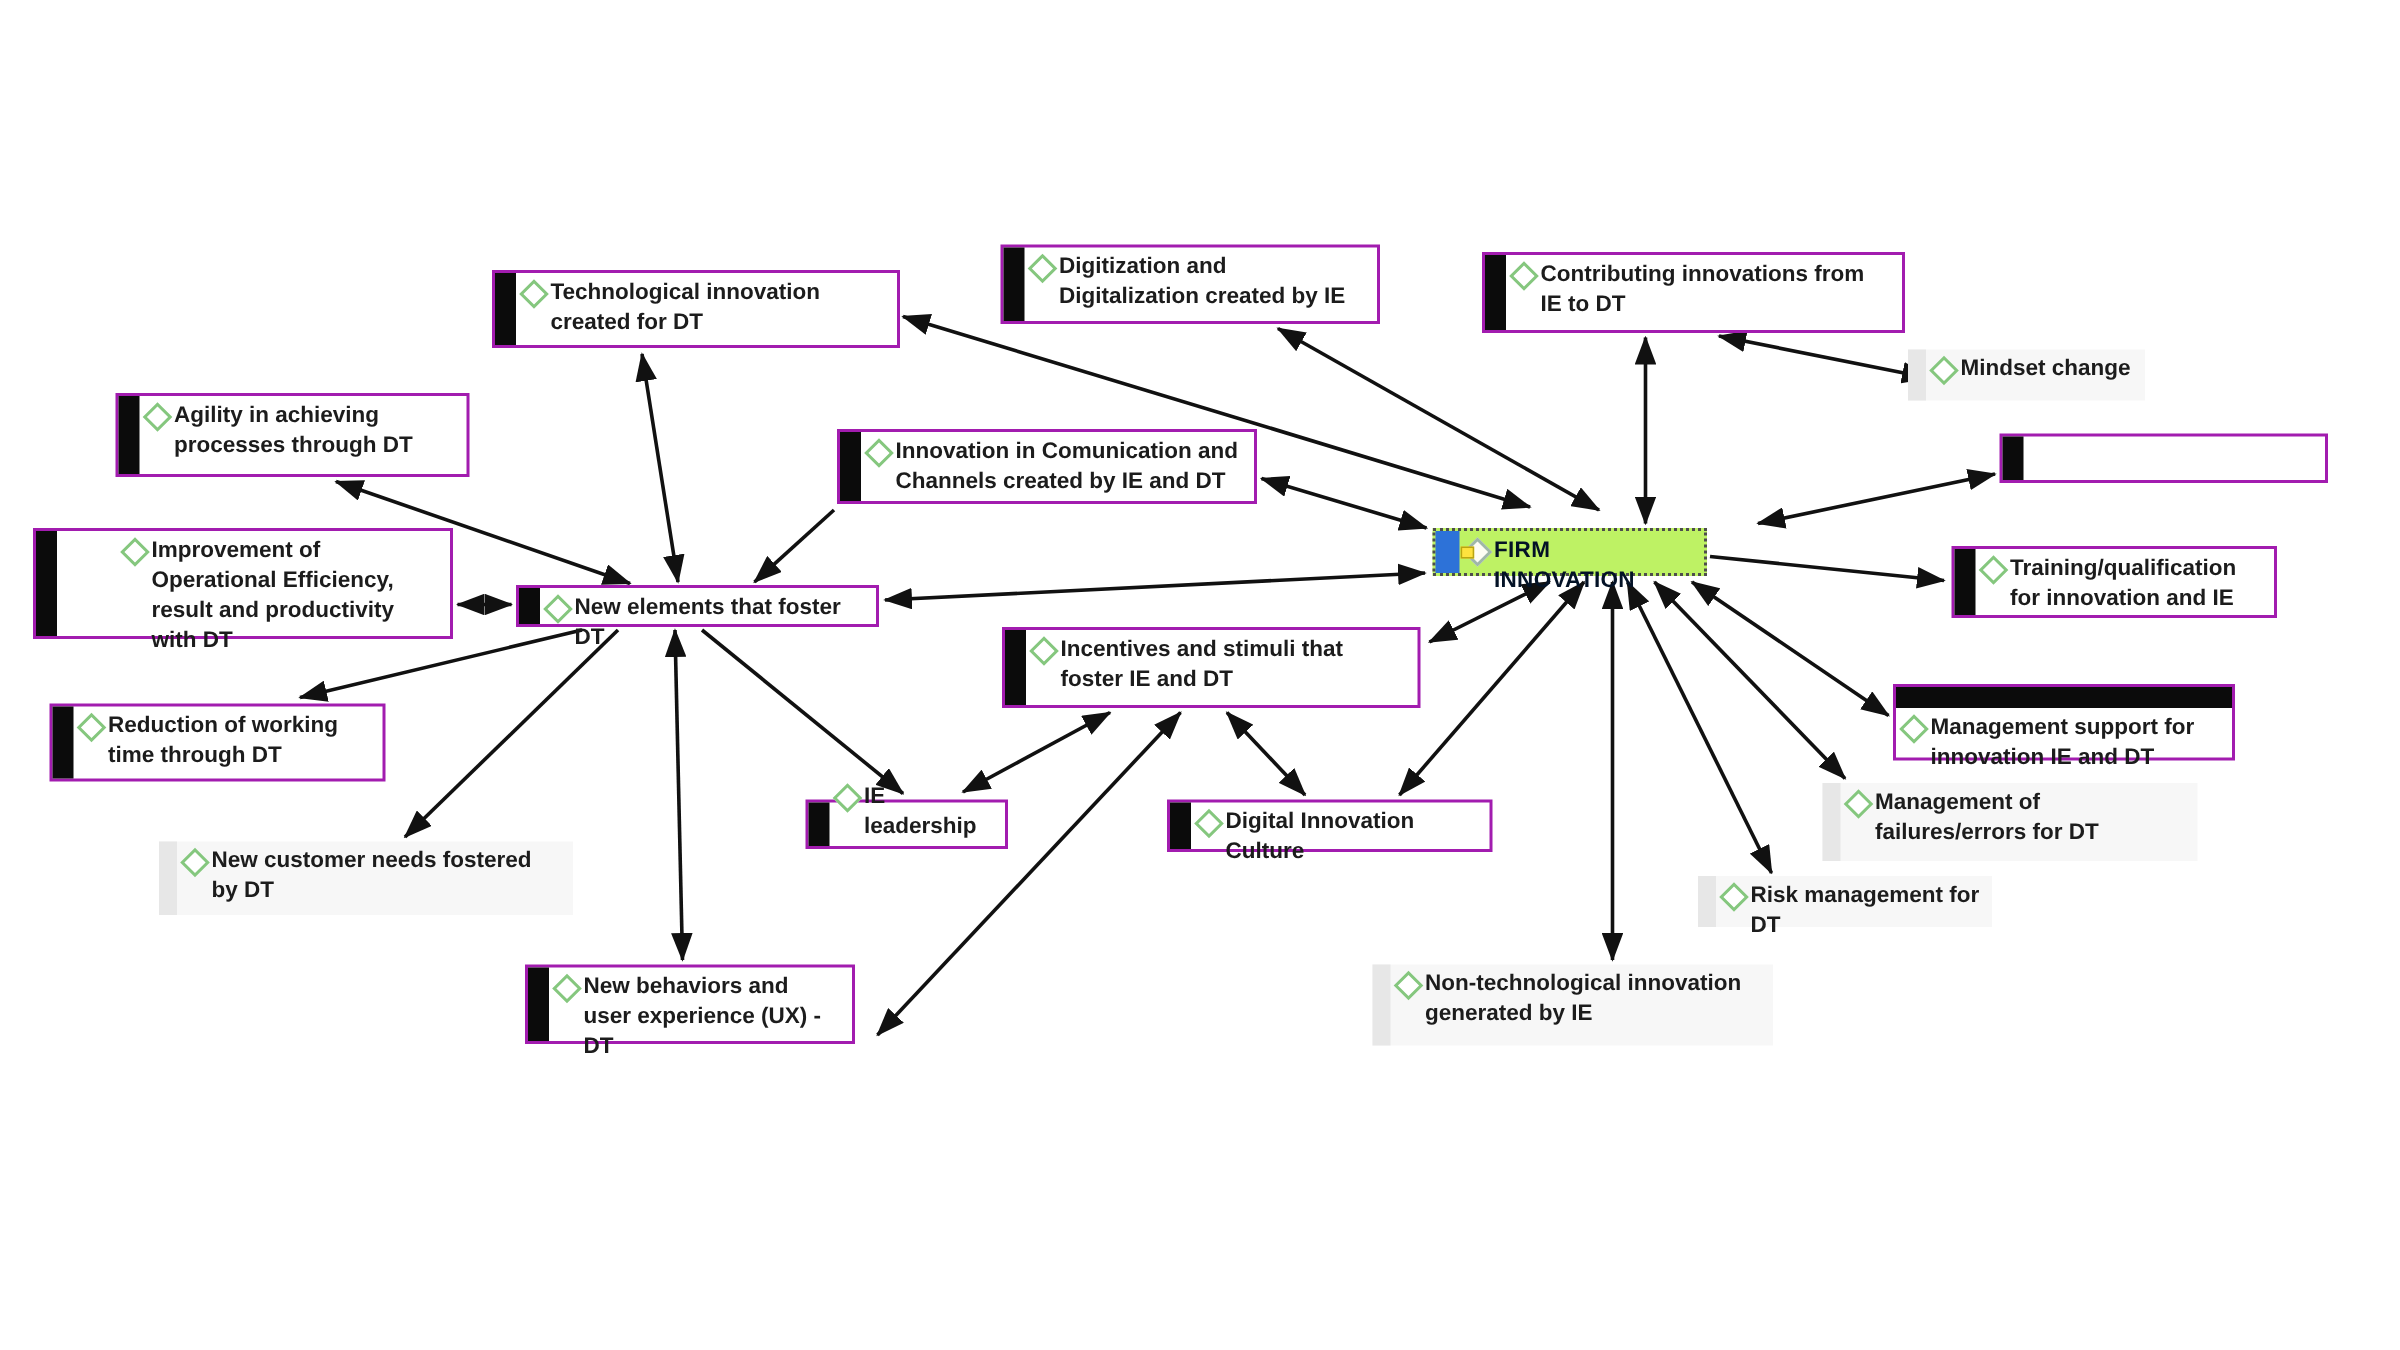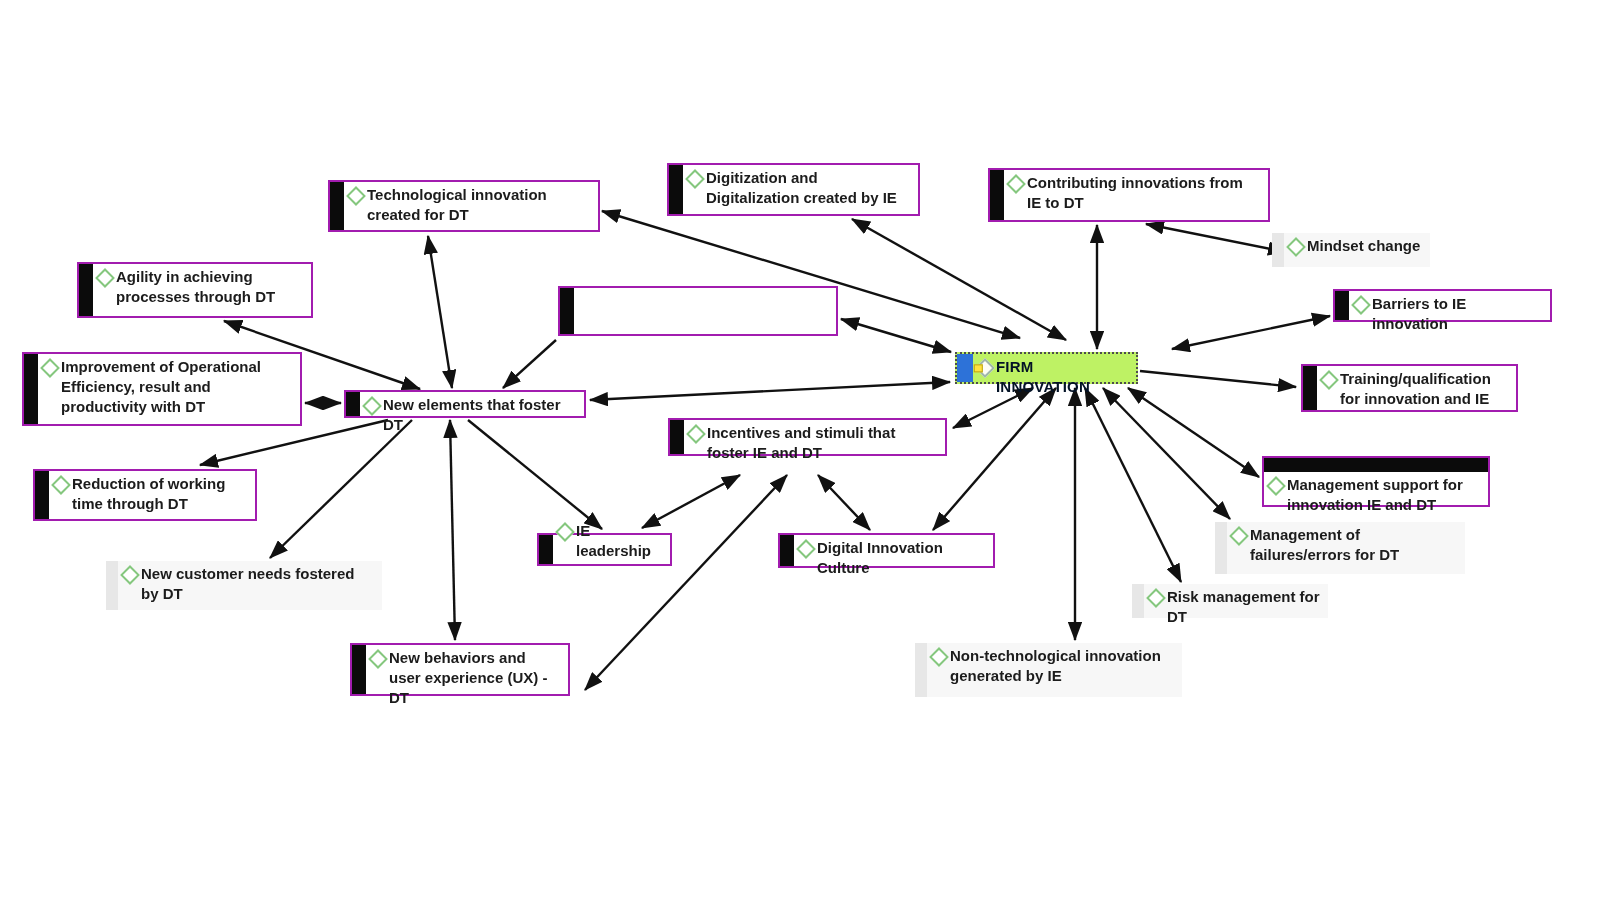--- a/index.html
+++ b/index.html
@@ -96,29 +96,29 @@
       </div>
       <div class="node dark" style="left: 77px; top: 262px; width: 236px; height: 56px;">
         <div class="bar"></div>
         <div class="content">
           <span class="diamond"></span>
           <span class="lbl">Agility in achieving processes through DT</span>
         </div>
       </div>
       <div class="node dark" style="left: 558px; top: 286px; width: 280px; height: 50px;">
         <div class="bar"></div>
+        <div class="content">
+          <span class="diamond"></span>
+          <span class="lbl">Innovation in Comunication and Channels created by IE and DT</span>
+        </div>
       </div>
       <div class="node dark" style="left: 1333px; top: 289px; width: 219px; height: 33px;">
         <div class="bar"></div>
-        <div class="content">
-          <span class="diamond"></span>
-          <span class="lbl">Barriers to IE innovation</span>
-        </div>
-      </div>
-      <div class="node dark" style="left: 22px; top: 352px; width: 280px; height: 74px;">
+      </div>
+      <div class="node dark" style="left: 22px; top: 352px; width: 280px; height: 74px; gap: 40px;">
         <div class="bar"></div>
         <div class="content">
           <span class="diamond"></span>
           <span class="lbl">Improvement of Operational Efficiency, result and productivity with DT</span>
         </div>
       </div>
       <div class="node highlight" style="left: 955px; top: 352px; width: 183px; height: 32px;">
         <div class="bar"></div>
         <div class="content">
           <span class="diamond hl">
@@ -134,21 +134,21 @@
           <span class="lbl">Training/qualification for innovation and IE</span>
         </div>
       </div>
       <div class="node dark" style="left: 344px; top: 390px; width: 242px; height: 28px;">
         <div class="bar"></div>
         <div class="content">
           <span class="diamond"></span>
           <span class="lbl">New elements that foster DT</span>
         </div>
       </div>
-      <div class="node dark" style="left: 668px; top: 418px; width: 279px; height: 38px;">
+      <div class="node dark" style="left: 668px; top: 418px; width: 279px; height: 54px;">
         <div class="bar"></div>
         <div class="content">
           <span class="diamond"></span>
           <span class="lbl">Incentives and stimuli that foster IE and DT</span>
         </div>
       </div>
       <div class="node dark" style="left: 1262px; top: 456px; width: 228px; height: 51px; flex-direction: column;">
         <div class="bar"></div>
         <div class="content">
           <span class="diamond"></span>

